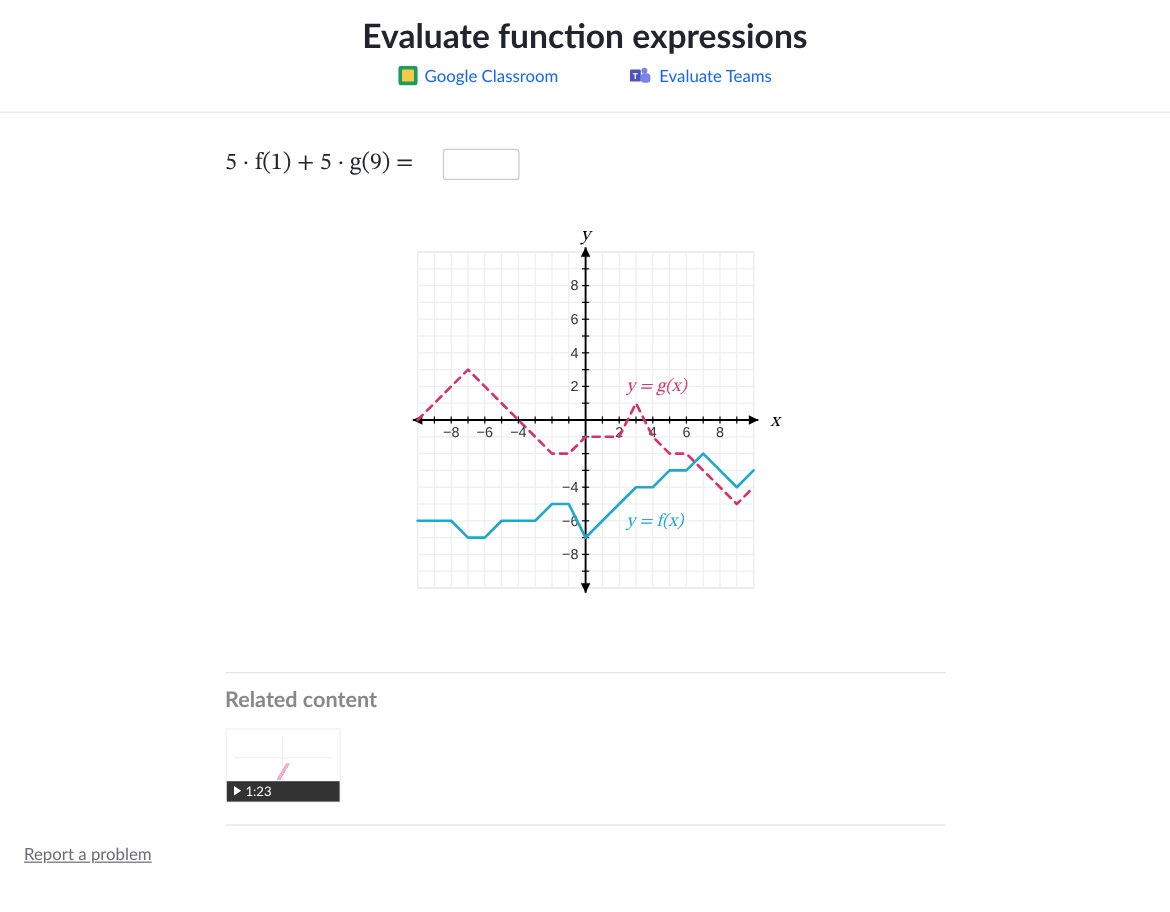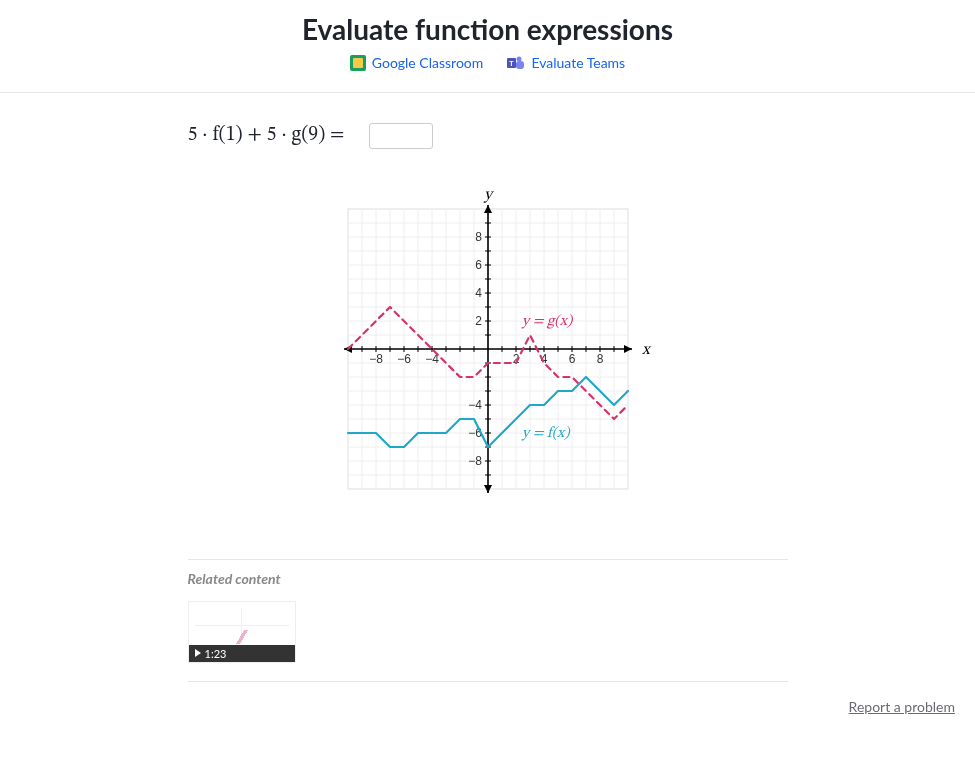--- a/index.html
+++ b/index.html
@@ -24,21 +24,21 @@
     text-align: center;
     margin-bottom: 18px;
   }
   .share-link {
     display: inline-flex;
     align-items: center;
     gap: 6px;
     color: #1865f2;
     font-size: 14px;
     text-decoration: none;
-    margin: 0 10px;
+    margin: 0 28px;
     cursor: pointer;
   }
   .gc-icon {
     width: 16px; height: 16px;
     background: #1a9e60;
     border-radius: 2px;
     position: relative;
     display: inline-block;
   }
   .gc-icon::after{
@@ -90,34 +90,33 @@
     font-family: Arial, sans-serif;
     font-size: 12px;
     fill: #333;
   }
   .fn-label {
     font-family: "STIX Two Math","Cambria Math", Georgia, serif;
     font-style: italic;
     font-size: 15px;
   }
   .related-heading {
-    font-size: 14px;
+    font-size: 18px;
     font-weight: 700;
     color: #888;
     margin: 10px 0 14px;
-    font-style: italic;
   }
   .related-row {
     display: flex;
     align-items: center;
     gap: 16px;
     padding-bottom: 18px;
   }
   .thumb {
-    width: 108px; height: 62px;
+    width: 96px; height: 62px;
     position: relative;
     border: 1px solid #eee;
     background: linear-gradient(#fff,#fff);
     flex: none;
   }
   .thumb-inner{
     position:absolute; inset:6px 6px 18px 6px;
     background:
       linear-gradient(#eee,#eee) center/1px 100% no-repeat,
       linear-gradient(#eee,#eee) center/100% 1px no-repeat,
@@ -143,21 +142,20 @@
   }
   .play-tri {
     width:0;height:0;border-left:6px solid #fff;border-top:4px solid transparent;border-bottom:4px solid transparent;
   }
   .related-title {
     font-size: 15px;
     font-weight: 700;
     color: #21242c;
   }
   .report-row{
-    text-align: right;
     padding: 14px 20px 30px;
   }
   .report-link{
     color: #6b6b76;
     font-size: 14px;
     text-decoration: underline;
     cursor: pointer;
   }
 </style>
 </head>

